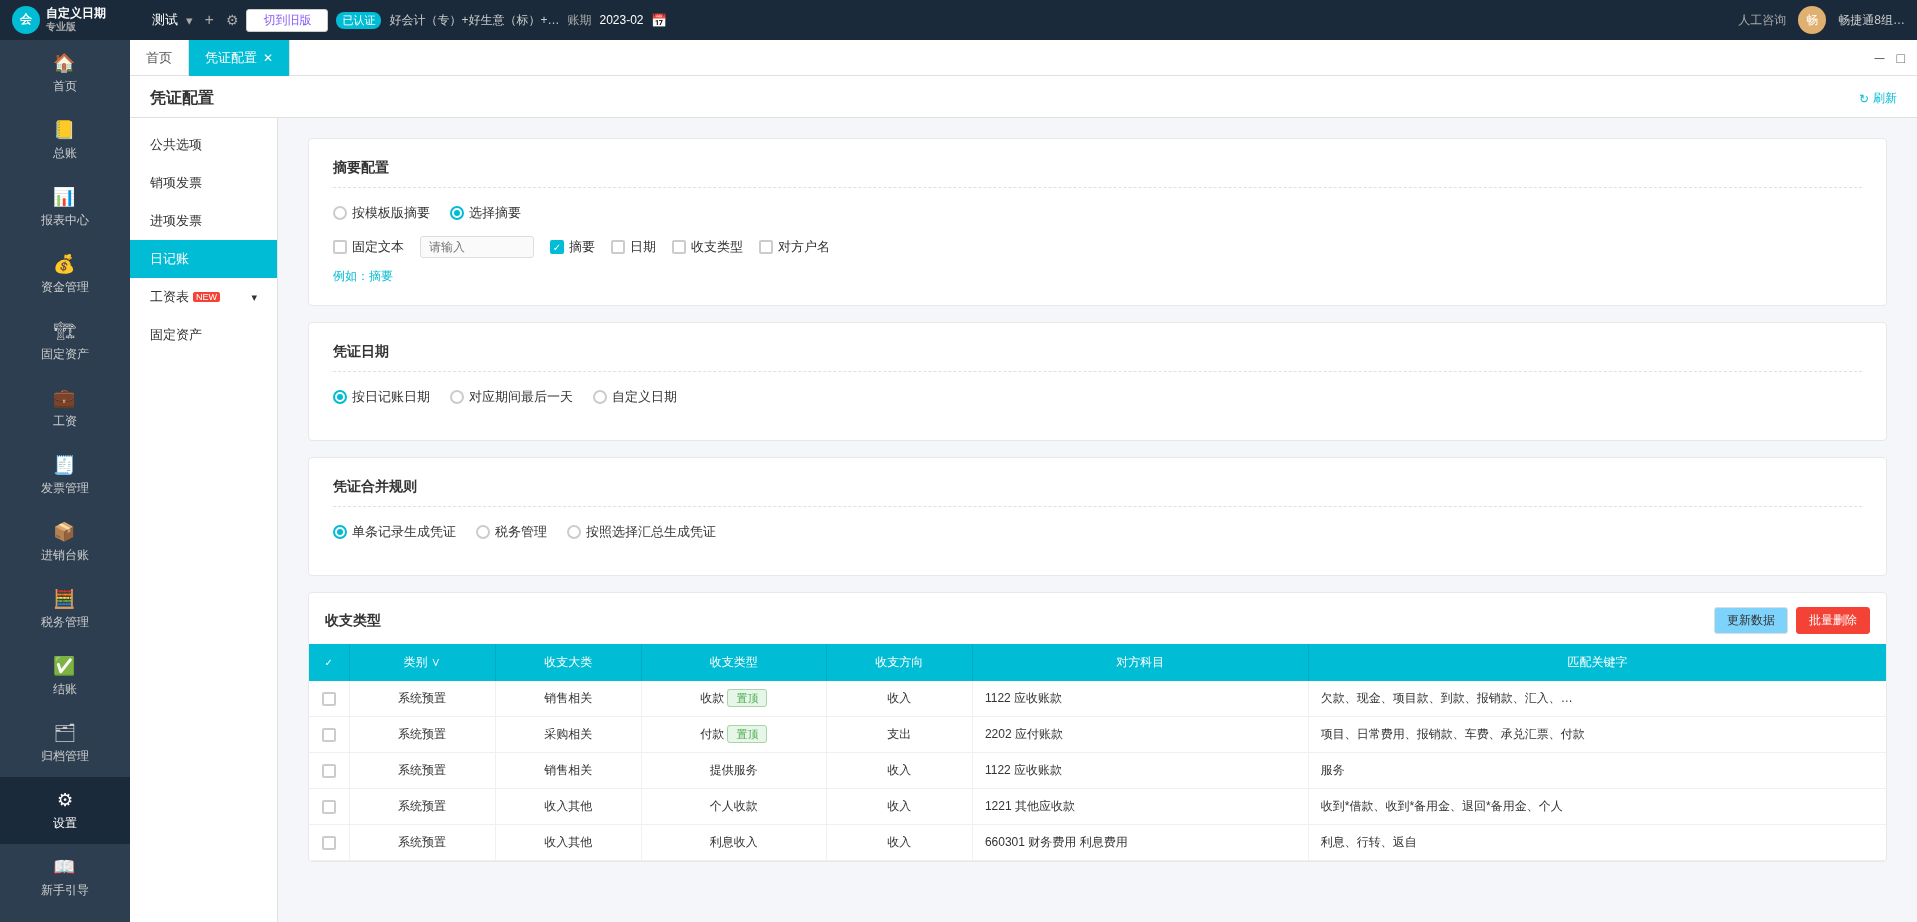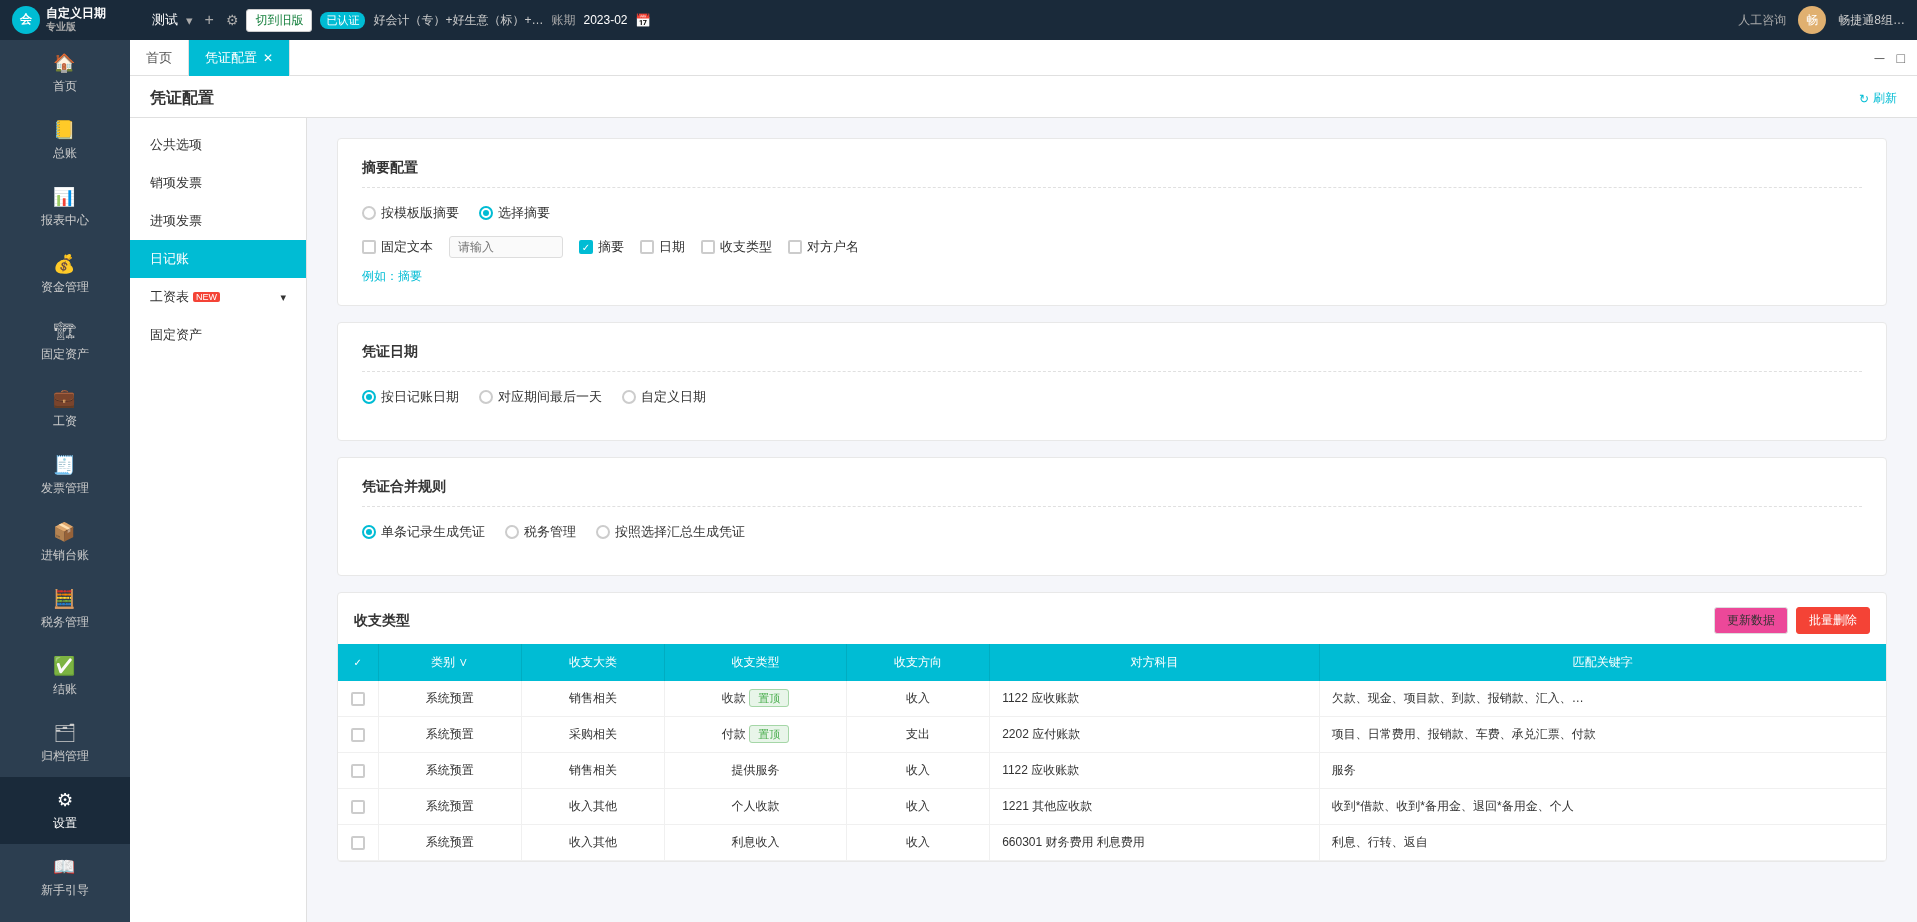--- a/index.html
+++ b/index.html
@@ -61,23 +61,23 @@
       background: none;
       border: none;
       color: #aaa;
       cursor: pointer;
       font-size: 14px;
     }
     .switch-btn {
       background: #fff;
       border: 1px solid #ccc;
       border-radius: 3px;
-      padding: 2px 8px;
-      font-size: 12px;
-      color: #15803d;
+      padding: 2px 16px;
+      font-size: 12px;
+      color: #8b5cf6;
       cursor: pointer;
     }
     .status-tag {
       background: #00bcd4;
       color: #fff;
       border-radius: 8px;
       padding: 1px 6px;
       font-size: 11px;
     }
     .header-right {
@@ -219,21 +219,21 @@
 
     
     .two-col-layout {
       display: flex;
       flex: 1;
       height: calc(922px - 40px - 36px - 44px);
     }
 
     
     .left-nav {
-      width: 177px;
+      width: 148px;
       background: #fff;
       border-right: 1px solid #e0e0e0;
       padding-top: 8px;
       flex-shrink: 0;
     }
     .left-nav-item {
       padding: 10px 20px;
       font-size: 13px;
       color: #333;
       cursor: pointer;
@@ -385,21 +385,21 @@
     .table-action-btns {
       display: flex;
       gap: 8px;
     }
     .action-btn {
       border: 1px solid #ddd;
       border-radius: 3px;
       padding: 4px 12px;
       font-size: 12px;
       cursor: pointer;
-      background: #ec4899;
+      background: #7dd3fc;
       color: #333;
     }
     .action-btn.danger {
       background: #f44336;
       border-color: #f44336;
       color: #fff;
     }
 
     
     .data-table {

